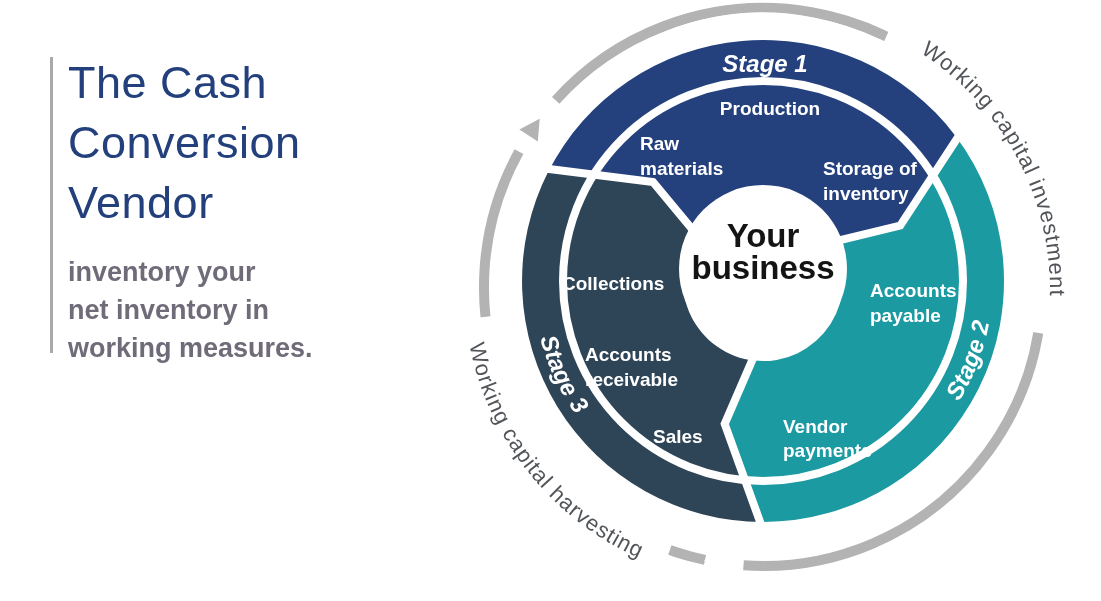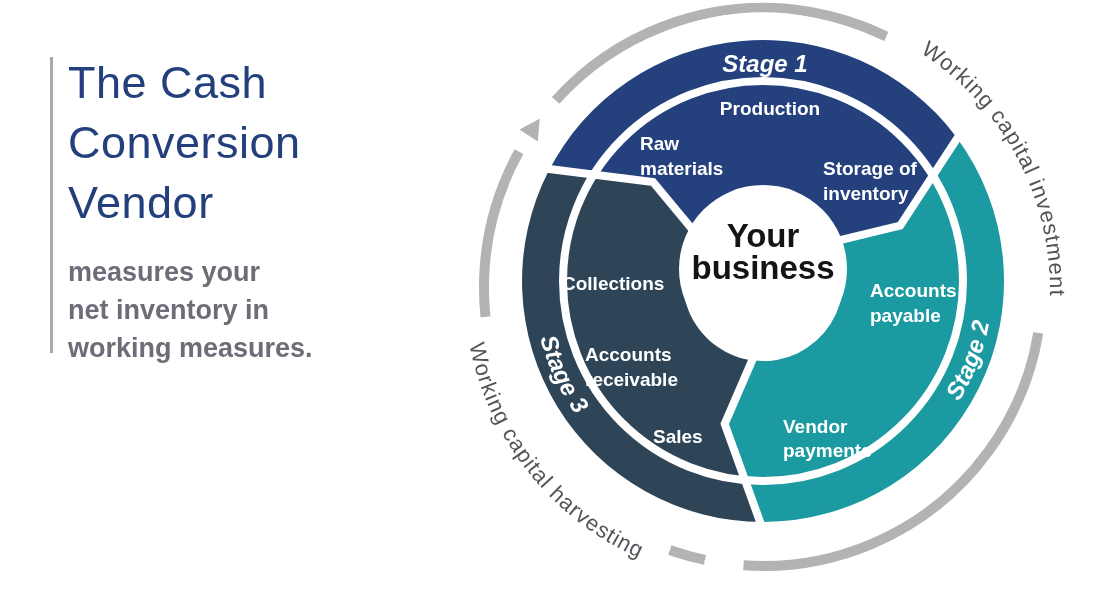--- a/index.html
+++ b/index.html
@@ -22,21 +22,21 @@
 <body>
 
 <div class="intro">
   <div class="intro-bar"></div>
   <div class="intro-title">
     <div>The Cash</div>
     <div>Conversion</div>
     <div>Vendor</div>
   </div>
   <div class="intro-sub">
-    <div>measures your</div>
+    <div>inventory your</div>
     <div>net inventory in</div>
     <div>working measures.</div>
   </div>
 </div>
 
 <svg class="stage-canvas" width="646" height="601" viewBox="0 0 646 601">
   <defs>
     <path id="invTextPath" d="M432.2,34.4 A282 282 0 0 1 591.5,334.1" fill="none"></path>
     <path id="harvTextPath" d="M10.6,318.9 A296 296 0 0 0 208.6,567.9" fill="none"></path>
     <path id="stage2Path" d="M491.7,419.4 A230 230 0 0 0 537.1,301.0" fill="none"></path>

